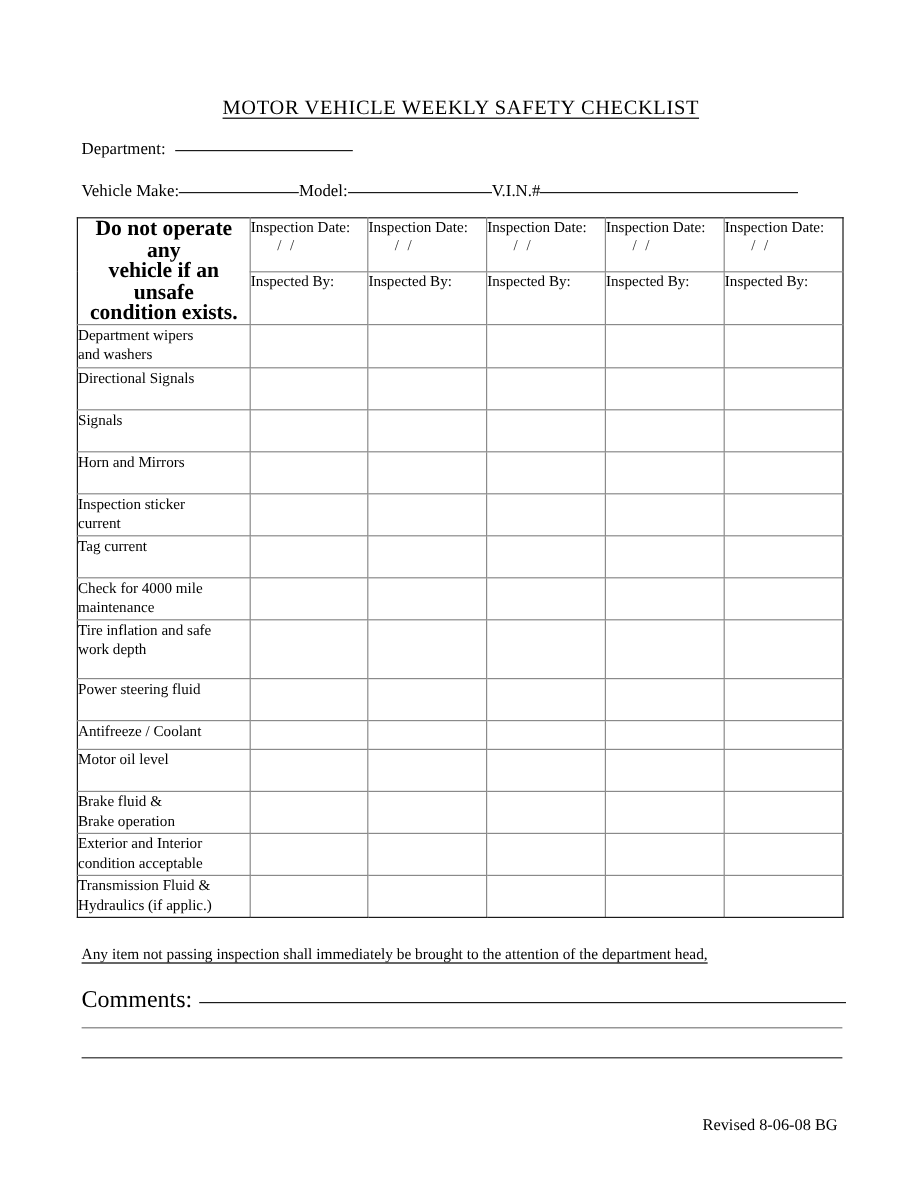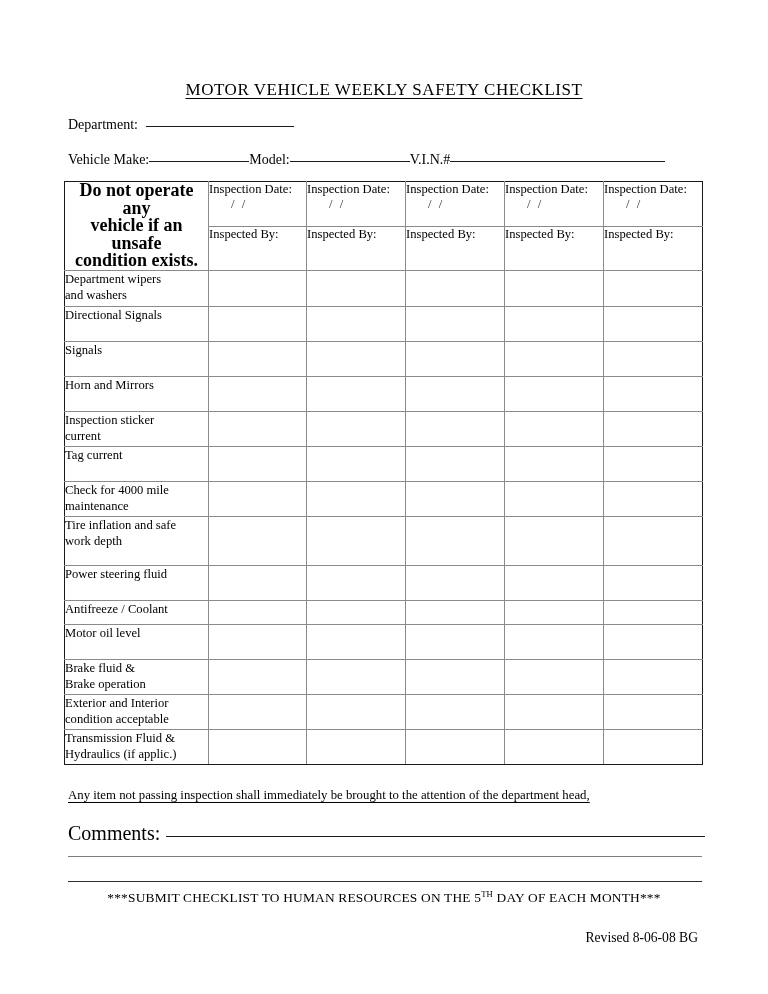--- a/index.html
+++ b/index.html
@@ -395,19 +395,16 @@
   </div>
 
   <div class="comments-block">
     <div class="comments-line1">
       <span>Comments:</span><span class="rule-comments"></span>
     </div>
     <div class="blank-rule" id="blank-rule-1"></div>
     <div class="blank-rule" id="blank-rule-2"></div>
   </div>
 
-  <div class="submit-line">
-    <span>***SUBMIT CHECKLIST TO HUMAN RESOURCES ON THE 5</span><sup>TH</sup><span> DAY OF EACH MONTH***</span>
-  </div>
 
   <div class="revision">Revised 8-06-08 BG</div>
 
 </div>
 
 </body></html>

